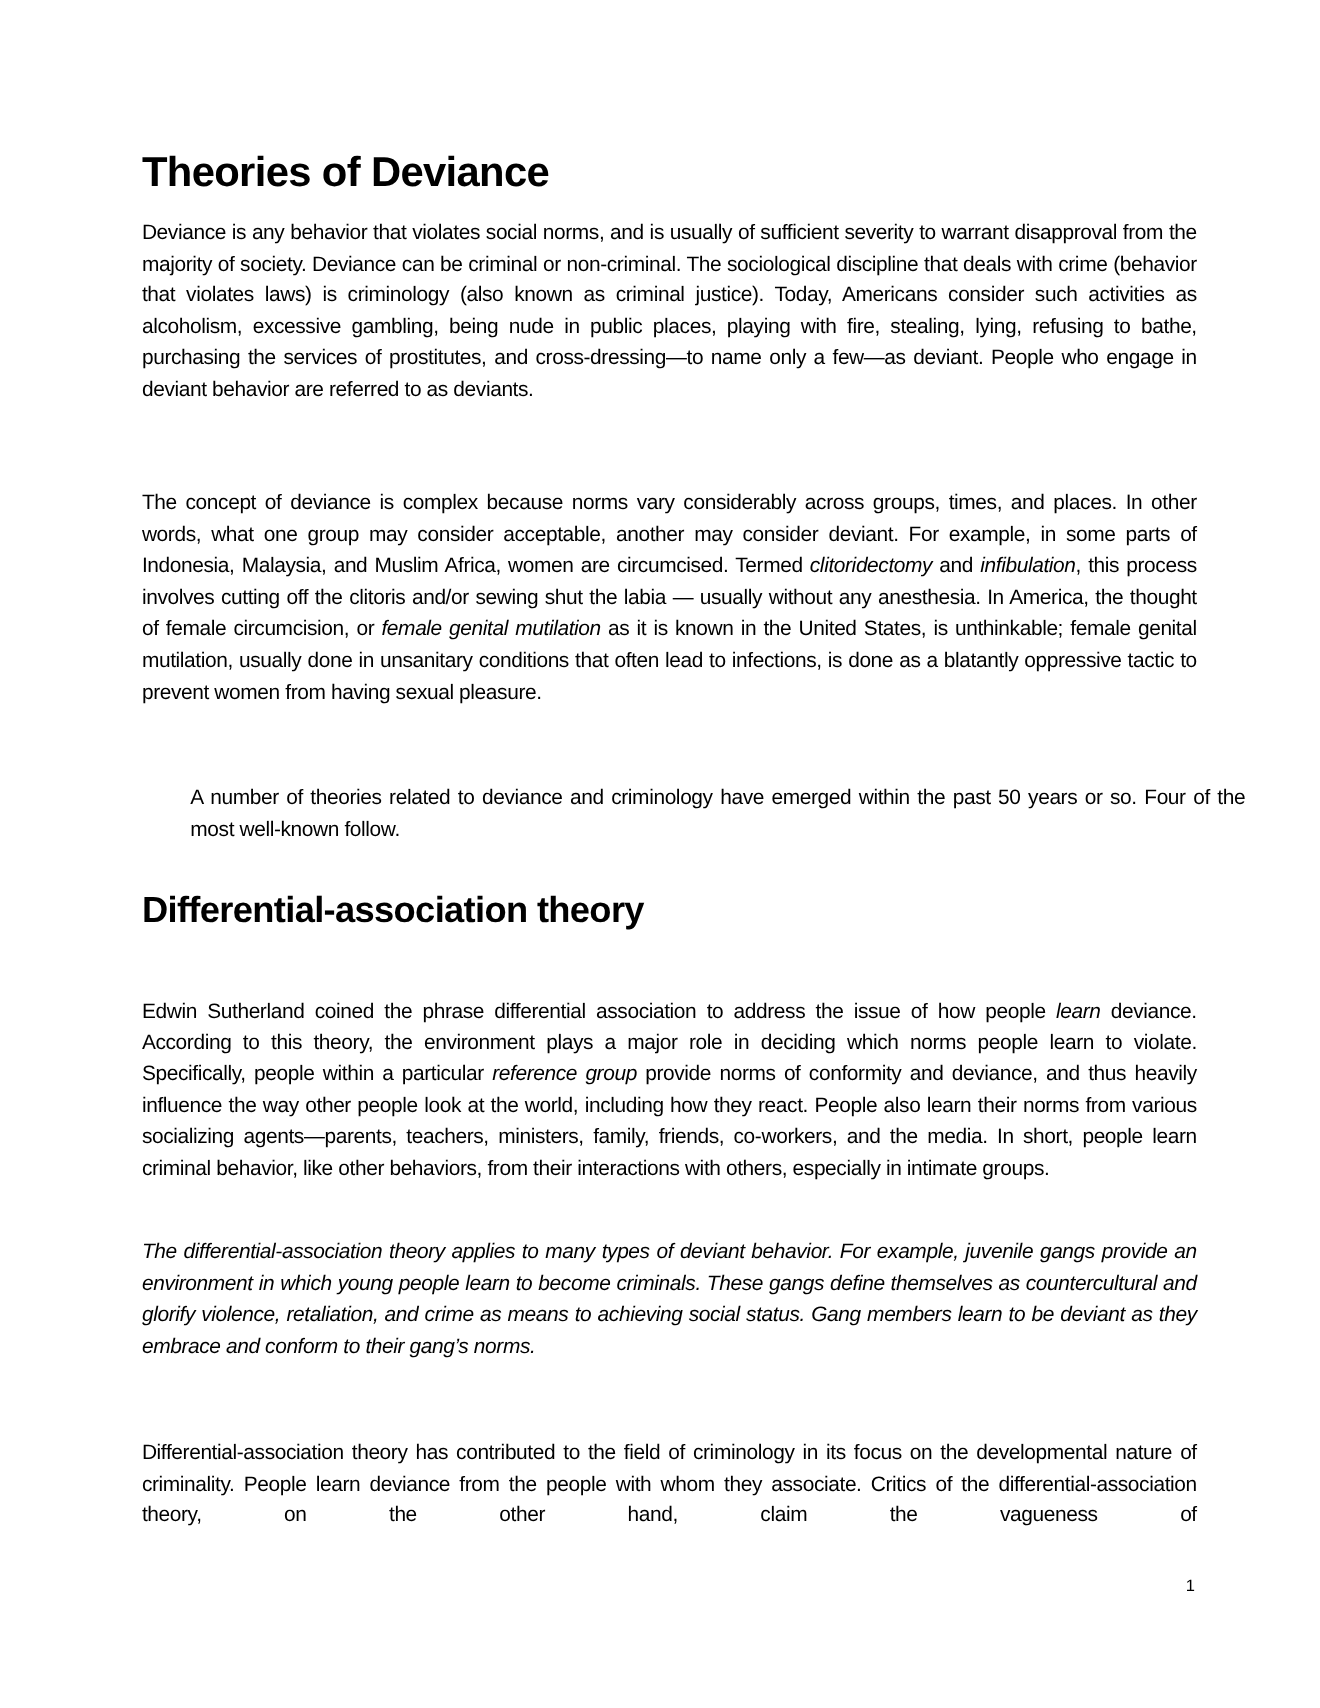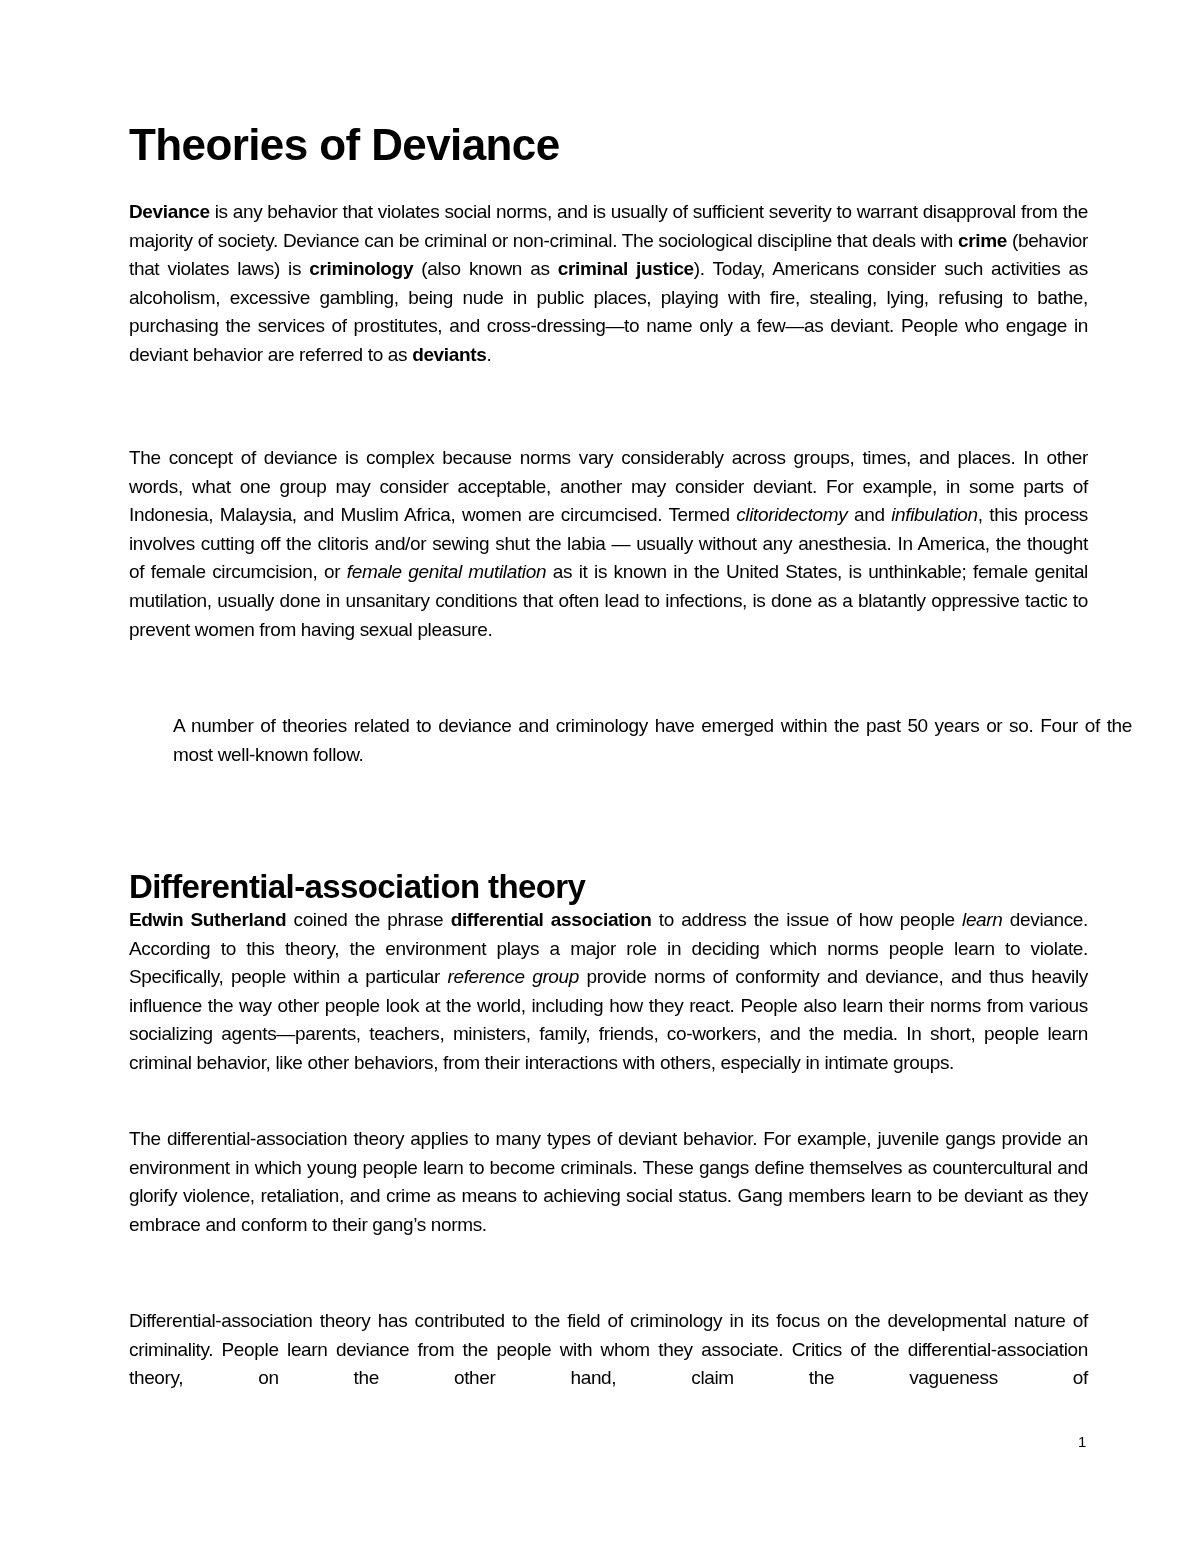--- a/index.html
+++ b/index.html
@@ -1,33 +1,33 @@
 <!DOCTYPE html>
 <html><head>
 <meta charset="utf-8">
 <style>
   html, body { margin:0; padding:0; background:#ffffff; }
   body { width:1200px; height:1553px; position:relative; overflow:hidden;
          font-family:"Liberation Sans", sans-serif; color:#000; }
   .page { position:absolute; left:129px; top:0; width:959px; }
   h1 { position:absolute; left:0; margin:0; font-weight:bold;
        font-family:"Liberation Sans", sans-serif; letter-spacing:-0.6px; }
-  #title { top:122px; font-size:44px; line-height:46px;text-align:center; }
-  #h2 { top:866px; font-size:33px; line-height:42px; }
+  #title { top:134px; font-size:38px; line-height:46px;text-align:center; }
+  #h2 { top:806px; font-size:33px; line-height:42px; }
   .para { position:absolute; left:0; width:959px; margin:0;
           font-size:19px; line-height:28.6px; text-align:justify;
           letter-spacing:-0.35px; word-spacing:0px; }
   .para.last-left { text-align-last:left; }
   #p1 { top:198px; }
   #p2 { top:444px; }
   #p3 { top:712px;margin-left:44px; }
   #p4 { top:906px; }
-  #p5 { top:1125px; }
+  #p5 { top:1125px;font-style:italic; }
   #p6 { top:1297px;margin-top:10px; }
-  .b { font-weight:bold; }
+  .b { font-weight:normal; }
   .i { font-style:italic; }
   #page-number { position:absolute; left:1078px; top:1433px; font-size:15px;
                  font-family:"Liberation Sans", sans-serif; }
 </style>
 </head>
 <body>
 
 <div class="page">
   <h1 id="title">Theories of Deviance</h1>
 

